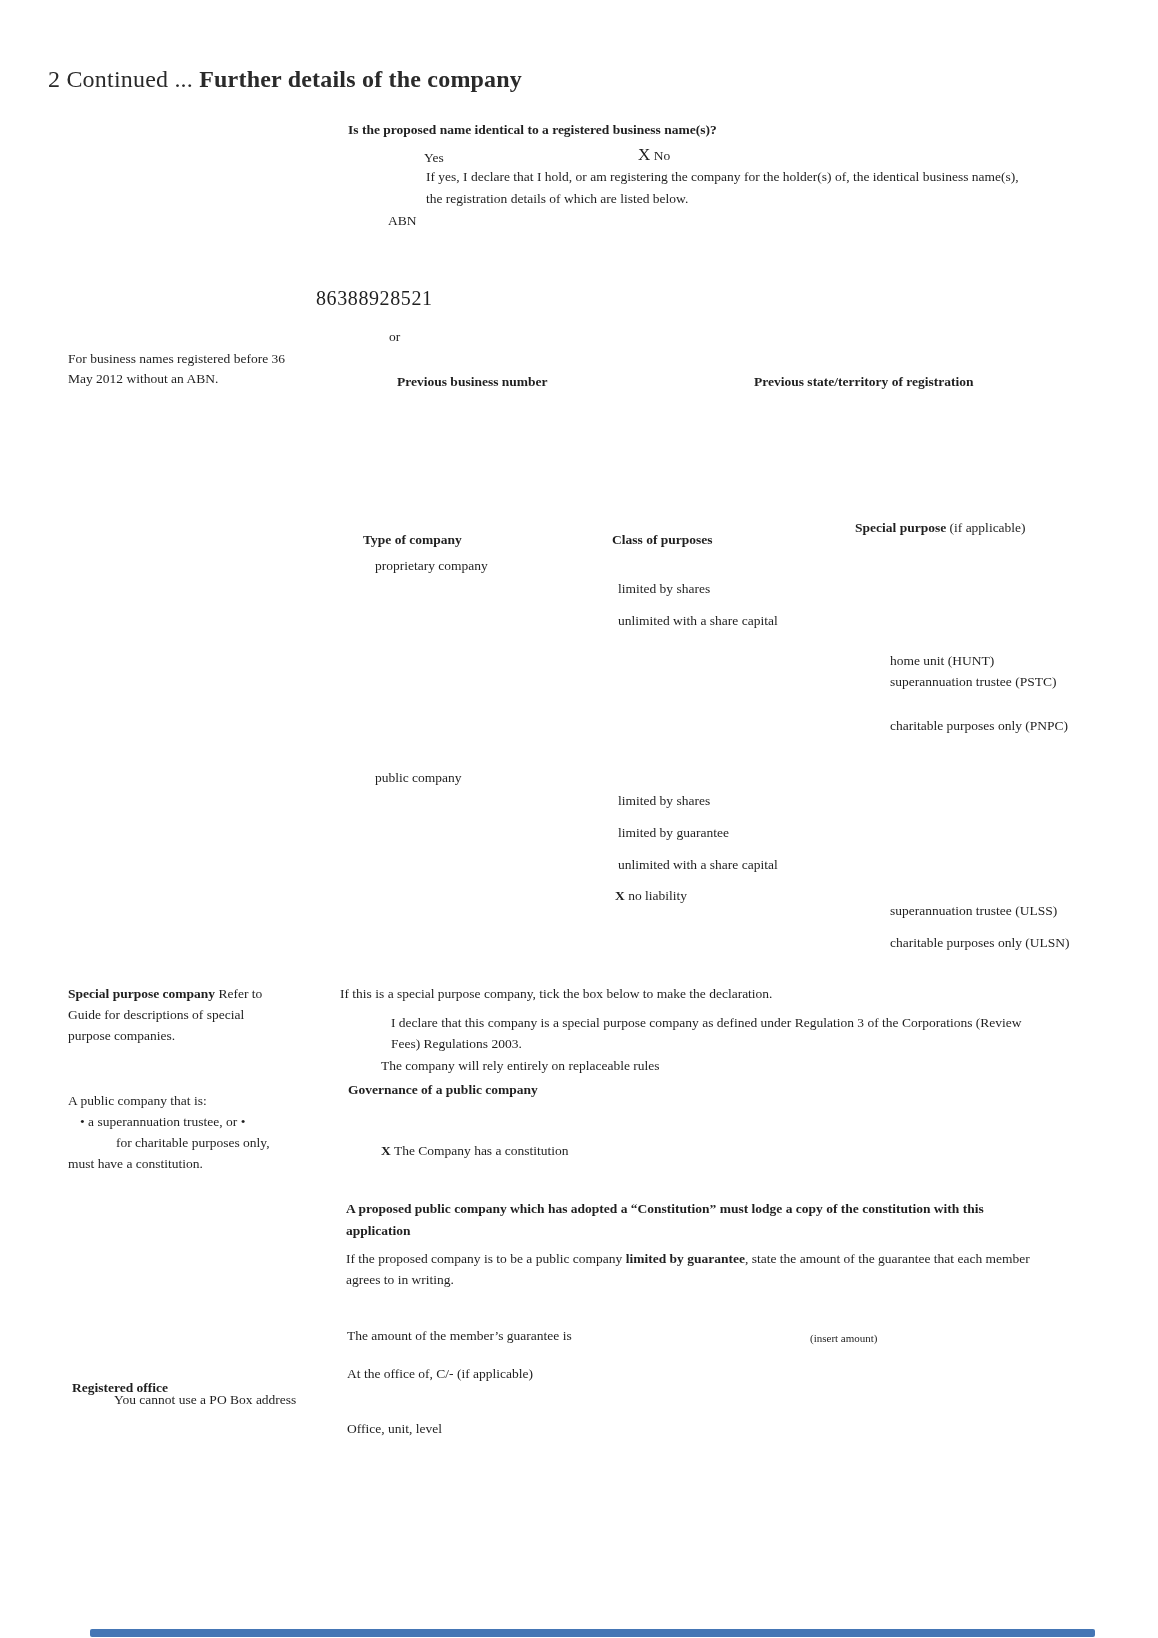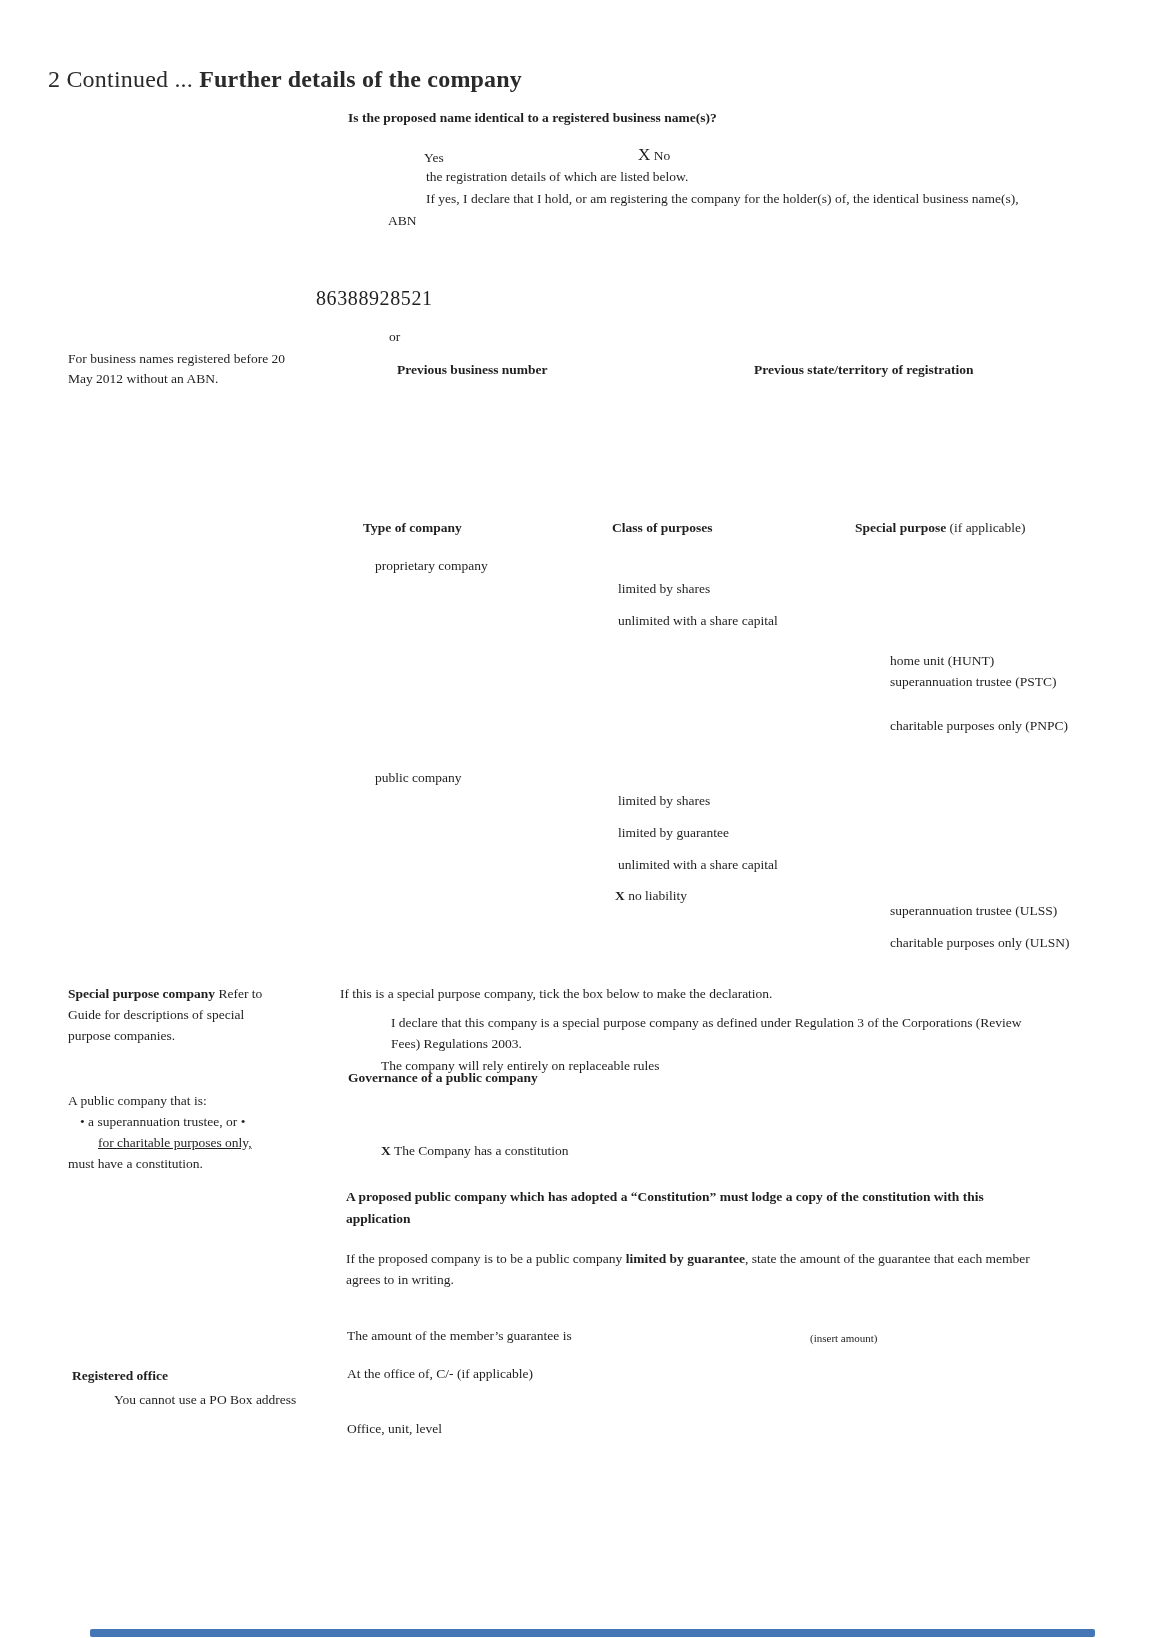--- a/index.html
+++ b/index.html
@@ -2,31 +2,31 @@
 <html><head>
 <meta charset="utf-8">
 <style>
   html,body{margin:0;padding:0;background:#ffffff;}
   .page{
     position:relative;width:1158px;height:1638px;background:#ffffff;
     font-family:"Liberation Serif","DejaVu Serif",serif;
     color:#1f1f1f;font-size:13.5px;line-height:1.45;overflow:hidden;
   }
   .abs{position:absolute;white-space:nowrap;}
-  .b{font-weight:bold;}
+  .b{font-weight:bold;margin-top:12px;}
   .title{font-size:24px;color:#2a2a2a;letter-spacing:.2px;}
   .num{font-size:20px;letter-spacing:.6px;}
   .xbig{font-size:17px;}
   .small{font-size:11px;}
   .lh20 div{line-height:20px;}
   .lh21 div{line-height:21px;}
   .lh22 div{line-height:22px;}
   .bar{position:absolute;height:8px;border-radius:2px;background:#4576b5;}
   .ind1{margin-left:12px;}
-  .ind2{margin-left:30px;text-decoration:underline;}
+  .ind2{margin-left:48px;}
 </style>
 </head>
 <body>
 
 <div class="page">
 
   <div class="abs title" style="left:48px;top:62px;">
     <span>2 Continued ... </span><span class="b">Further details of the company</span>
   </div>
 
@@ -34,31 +34,31 @@
 
   <div class="abs" style="left:424px;top:148px;">
     <span>Yes</span>
   </div>
   <div class="abs" style="left:638px;top:143px;">
     <span class="xbig">X</span>
     <span>No</span>
   </div>
 
   <div class="abs lh22" style="left:426px;top:166px;">
+    <div>If yes, I declare that I hold, or am registering the company for the holder(s) of, the identical business name(s),</div>
     <div>the registration details of which are listed below.</div>
-    <div>If yes, I declare that I hold, or am registering the company for the holder(s) of, the identical business name(s),</div>
   </div>
 
   <div class="abs" style="left:388px;top:211px;">ABN</div>
   <div class="abs num" style="left:316px;top:284px;">86388928521</div>
 
   <div class="abs" style="left:389px;top:327px;">or</div>
 
   <div class="abs lh20" style="left:68px;top:349px;">
-    <div>For business names registered before 20</div>
+    <div>For business names registered before 36</div>
     <div>May 2012 without an ABN.</div>
   </div>
 
   <div class="abs b" style="left:397px;top:360px;">Previous business number</div>
   <div class="abs b" style="left:754px;top:360px;">Previous state/territory of registration</div>
 
   <div class="abs b" style="left:363px;top:518px;">Type of company</div>
   <div class="abs b" style="left:612px;top:518px;">Class of purposes</div>
   <div class="abs" style="left:855px;top:518px;">
     <span class="b">Special purpose</span><span> (if applicable)</span>

